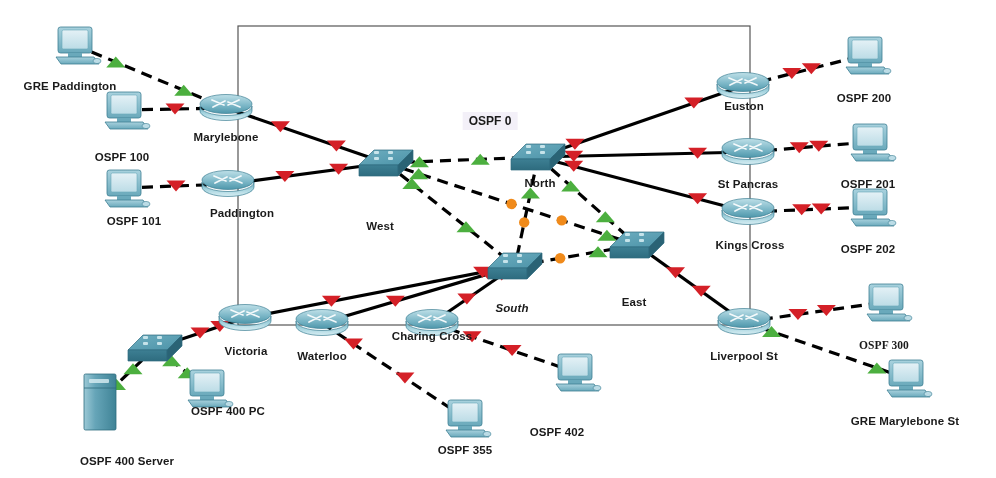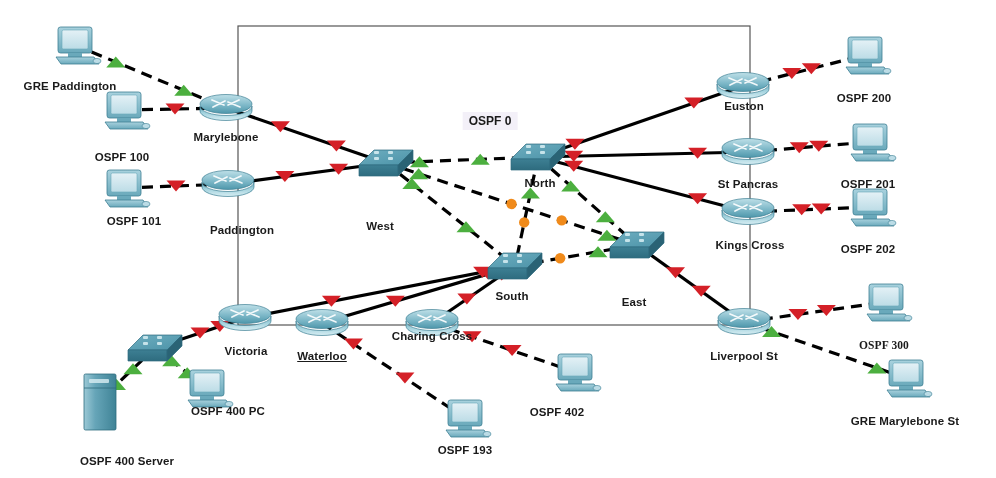--- a/index.html
+++ b/index.html
@@ -332,36 +332,36 @@
           <path d="M 556 384 l 38 0 l 5 7 l -38 0 Z" fill="url(#gradPcCase)" stroke="#3d7f93" stroke-width="0.8"></path>
           <ellipse cx="597" cy="388" rx="4" ry="2.6" fill="#bcdce6" stroke="#3d7f93" stroke-width="0.6"></ellipse>
         </g>
       </g>
   </svg>
   <div id="labels-layer">
       <div class="nodelabel" style="left: 70px; top: 80px;">GRE Paddington</div>
       <div class="nodelabel" style="left: 122px; top: 127px; margin-top: 24px;">OSPF 100</div>
       <div class="nodelabel" style="left: 122px; top: 215px; margin-left: 12px;">OSPF 101</div>
       <div class="nodelabel" style="left: 226px; top: 131px;">Marylebone</div>
-      <div class="nodelabel" style="left: 228px; top: 224px; padding-left: 28px;">Paddington</div>
+      <div class="nodelabel" style="left: 228px; top: 207px; padding-left: 28px;">Paddington</div>
       <div class="nodelabel" style="left: 380px; top: 186px; margin-top: 34px;">West</div>
       <div class="nodelabel" style="left: 540px; top: 177px;">North</div>
-      <div class="nodelabel" style="left: 512px; top: 290px;">South</div>
+      <div class="nodelabel" style="left: 512px; top: 302px; font-style: italic;">South</div>
       <div class="nodelabel" style="left: 634px; top: 268px; margin-top: 28px;">East</div>
       <div class="nodelabel" style="left: 744px; top: 100px;">Euston</div>
       <div class="nodelabel" style="left: 748px; top: 178px;">St Pancras</div>
       <div class="nodelabel" style="left: 750px; top: 239px;">Kings Cross</div>
       <div class="nodelabel" style="left: 864px; top: 92px;">OSPF 200</div>
       <div class="nodelabel" style="left: 868px; top: 178px;">OSPF 201</div>
       <div class="nodelabel" style="left: 868px; top: 243px;">OSPF 202</div>
       <div class="nodelabel" style="left: 744px; top: 350px;">Liverpool St</div>
       <div class="nodelabel" style="left: 884px; top: 339px; font-family: Liberation Serif, serif;">OSPF 300</div>
       <div class="nodelabel" style="left: 905px; top: 415px;">GRE Marylebone St</div>
       <div class="nodelabel" style="left: 246px; top: 345px;">Victoria</div>
-      <div class="nodelabel" style="left: 322px; top: 350px; text-decoration: underline;">Waterloo</div>
+      <div class="nodelabel" style="left: 322px; top: 350px;">Waterloo</div>
       <div class="nodelabel" style="left: 432px; top: 330px;">Charing Cross</div>
       <div class="nodelabel" style="left: 127px; top: 455px;">OSPF 400 Server</div>
       <div class="nodelabel" style="left: 228px; top: 405px;">OSPF 400 PC</div>
-      <div class="nodelabel" style="left: 465px; top: 444px;">OSPF 193</div>
-      <div class="nodelabel" style="left: 557px; top: 406px; text-align: right;">OSPF 402</div>
+      <div class="nodelabel" style="left: 465px; top: 444px;">OSPF 355</div>
+      <div class="nodelabel" style="left: 557px; top: 426px; text-align: right;">OSPF 402</div>
       <div class="arealabel" style="left: 490px; top: 112px;">OSPF 0</div>
     </div>
 </div>
 
 </body></html>

